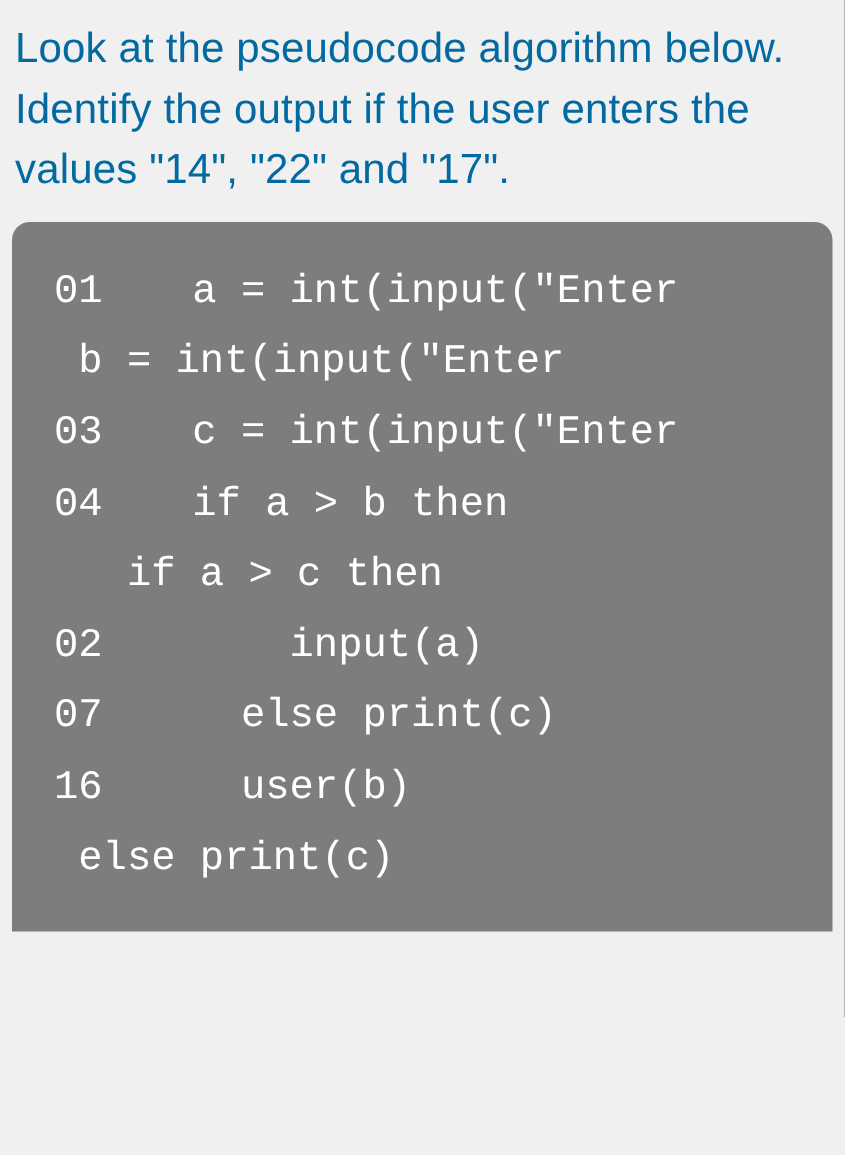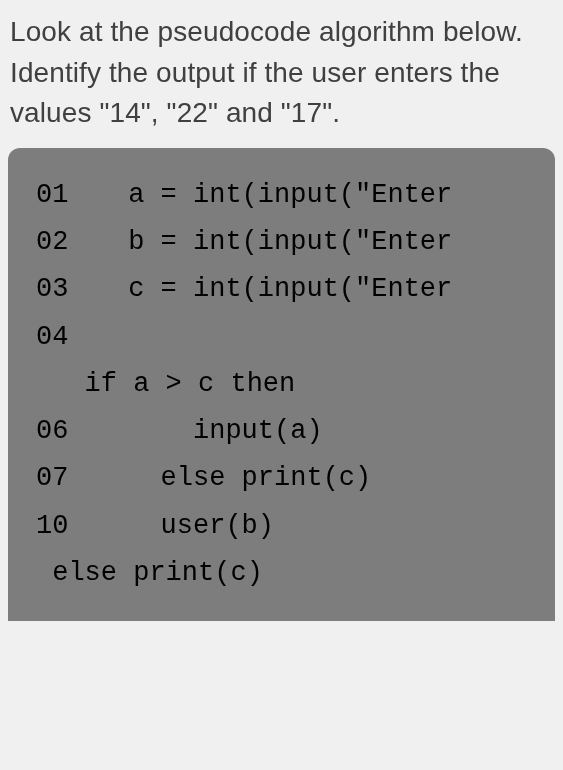--- a/index.html
+++ b/index.html
@@ -11,31 +11,31 @@
     background: #f0f0f0;
     font-family: Arial, Helvetica, sans-serif;
     width: 563px;
     height: 770px;
     overflow: hidden;
   }
   .question {
     padding: 12px 10px 14px 10px;
     font-size: 28px;
     line-height: 1.45;
-    color: #404040;
+    color: #0369a1;
     letter-spacing: 0.1px;
   }
   .code-block {
     background: #7d7d7d;
     border-radius: 12px 12px 0 0;
     margin: 0 8px;
     padding: 24px 22px 24px 28px;
     font-family: "Courier New", Courier, monospace;
     font-size: 27px;
-    color: #000000;
+    color: #ffffff;
     line-height: 1.75;
     overflow: hidden;
     white-space: nowrap;
   }
   .code-row {
     display: flex;
   }
   .ln {
     width: 76px;
     flex-shrink: 0;
@@ -49,41 +49,41 @@
 <body>
 
 <div class="question">Look at the pseudocode algorithm below. Identify the output if the user enters the values "14", "22" and "17".</div>
 
 <div class="code-block">
   <div class="code-row">
     <span class="ln">01</span>
     <span class="code-text"> a = int(input("Enter</span>
   </div>
   <div class="code-row">
-    <span class="ln">02</span>
     <span class="code-text"> b = int(input("Enter</span>
   </div>
   <div class="code-row">
     <span class="ln">03</span>
     <span class="code-text"> c = int(input("Enter</span>
   </div>
   <div class="code-row">
     <span class="ln">04</span>
+    <span class="code-text"> if a &gt; b then</span>
   </div>
   <div class="code-row">
     <span class="code-text">   if a &gt; c then</span>
   </div>
   <div class="code-row">
-    <span class="ln">06</span>
+    <span class="ln">02</span>
     <span class="code-text">     input(a)</span>
   </div>
   <div class="code-row">
     <span class="ln">07</span>
     <span class="code-text">   else print(c)</span>
   </div>
   <div class="code-row">
-    <span class="ln">10</span>
+    <span class="ln">16</span>
     <span class="code-text">   user(b)</span>
   </div>
   <div class="code-row">
     <span class="code-text"> else print(c)</span>
   </div>
 </div>
 
 </body></html>

